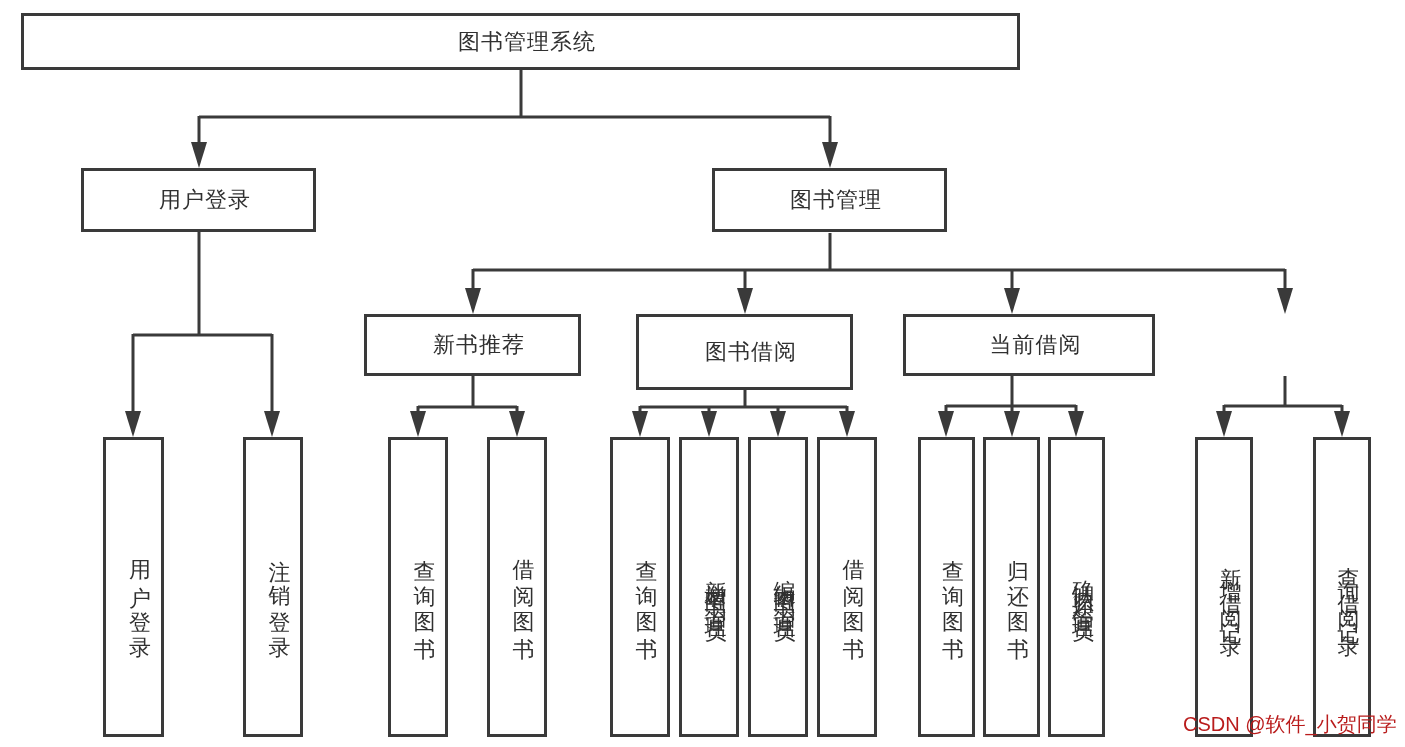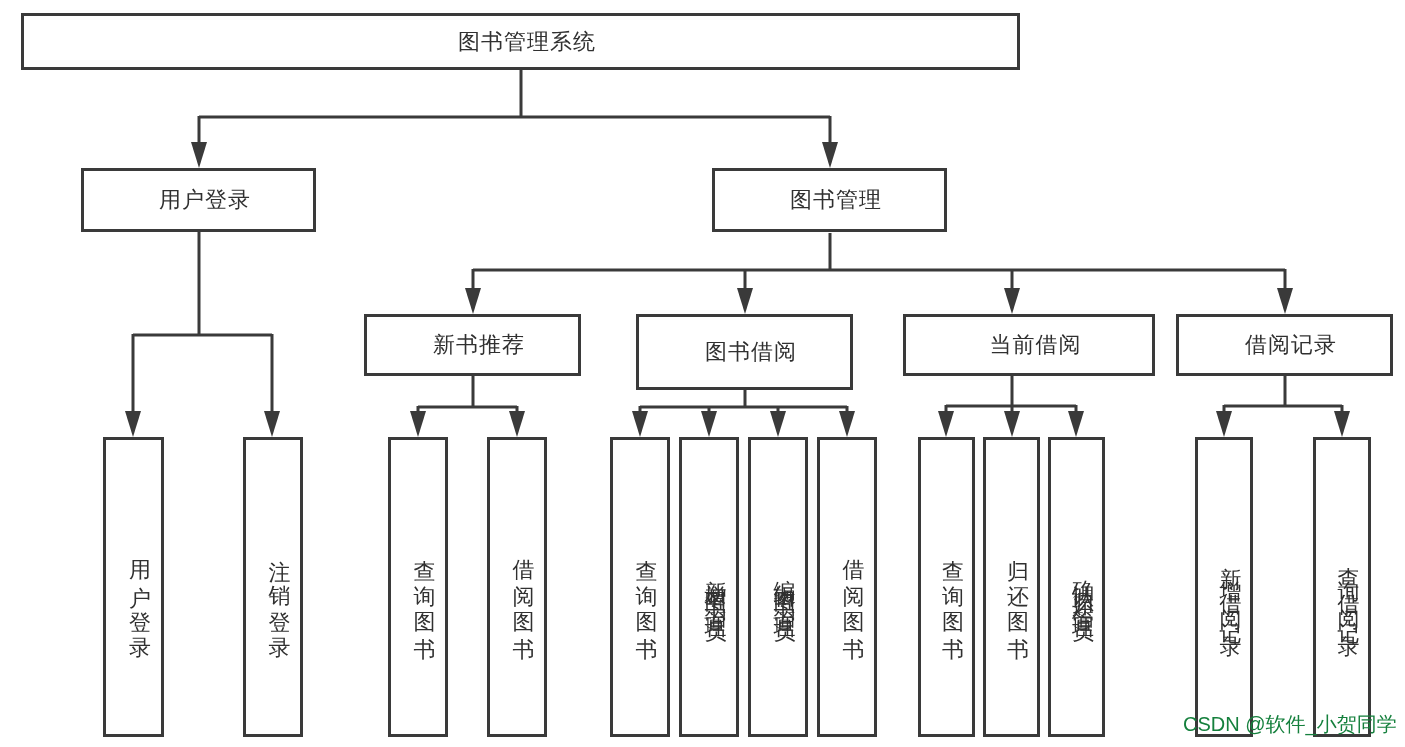--- a/index.html
+++ b/index.html
@@ -37,21 +37,21 @@
     font-size: 22px;
   }
   .box.v.sp4 { letter-spacing: 26px; text-indent: 13px; }
   .box.v.sp6 { letter-spacing: 14px; text-indent: 7px; }
   .box.v.sp9 { letter-spacing: 6px;  text-indent: 3px; }
   .watermark {
     position: absolute;
     left: 1183px;
     top: 711px;
     font-size: 20px;
-    color: #15803d;
+    color: #b91c1c;
     white-space: nowrap;
     z-index: 5;
   }
 </style>
 </head>
 <body>
 
 <div class="canvas">
 
   <svg class="connectors" viewBox="0 0 1405 747" xmlns="http://www.w3.org/2000/svg">
@@ -107,23 +107,20 @@
 
   <div class="box h" style="left:712px; top:168px; width:235px; height:64px">
     <span>图书管理</span>
   </div>
   <div class="box h" style="left:636px; top:314px; width:217px; height:76px">
     <span>图书借阅</span>
   </div>
   <div class="box h" style="left:903px; top:314px; width:252px; height:62px">
     <span>当前借阅</span>
   </div>
-  <div class="box h" style="left:1176px; top:314px; width:217px; height:62px">
-    <span>借阅记录</span>
-  </div>
 
   <div class="box v sp4" style="left:103px; top:437px; width:61px; height:300px">
     <span>用户登录</span>
   </div>
   <div class="box v sp4" style="left:243px; top:437px; width:60px; height:300px">
     <span>注销登录</span>
   </div>
 
   <div class="box v sp4" style="left:388px; top:437px; width:60px; height:300px">
     <span>查询图书</span>

